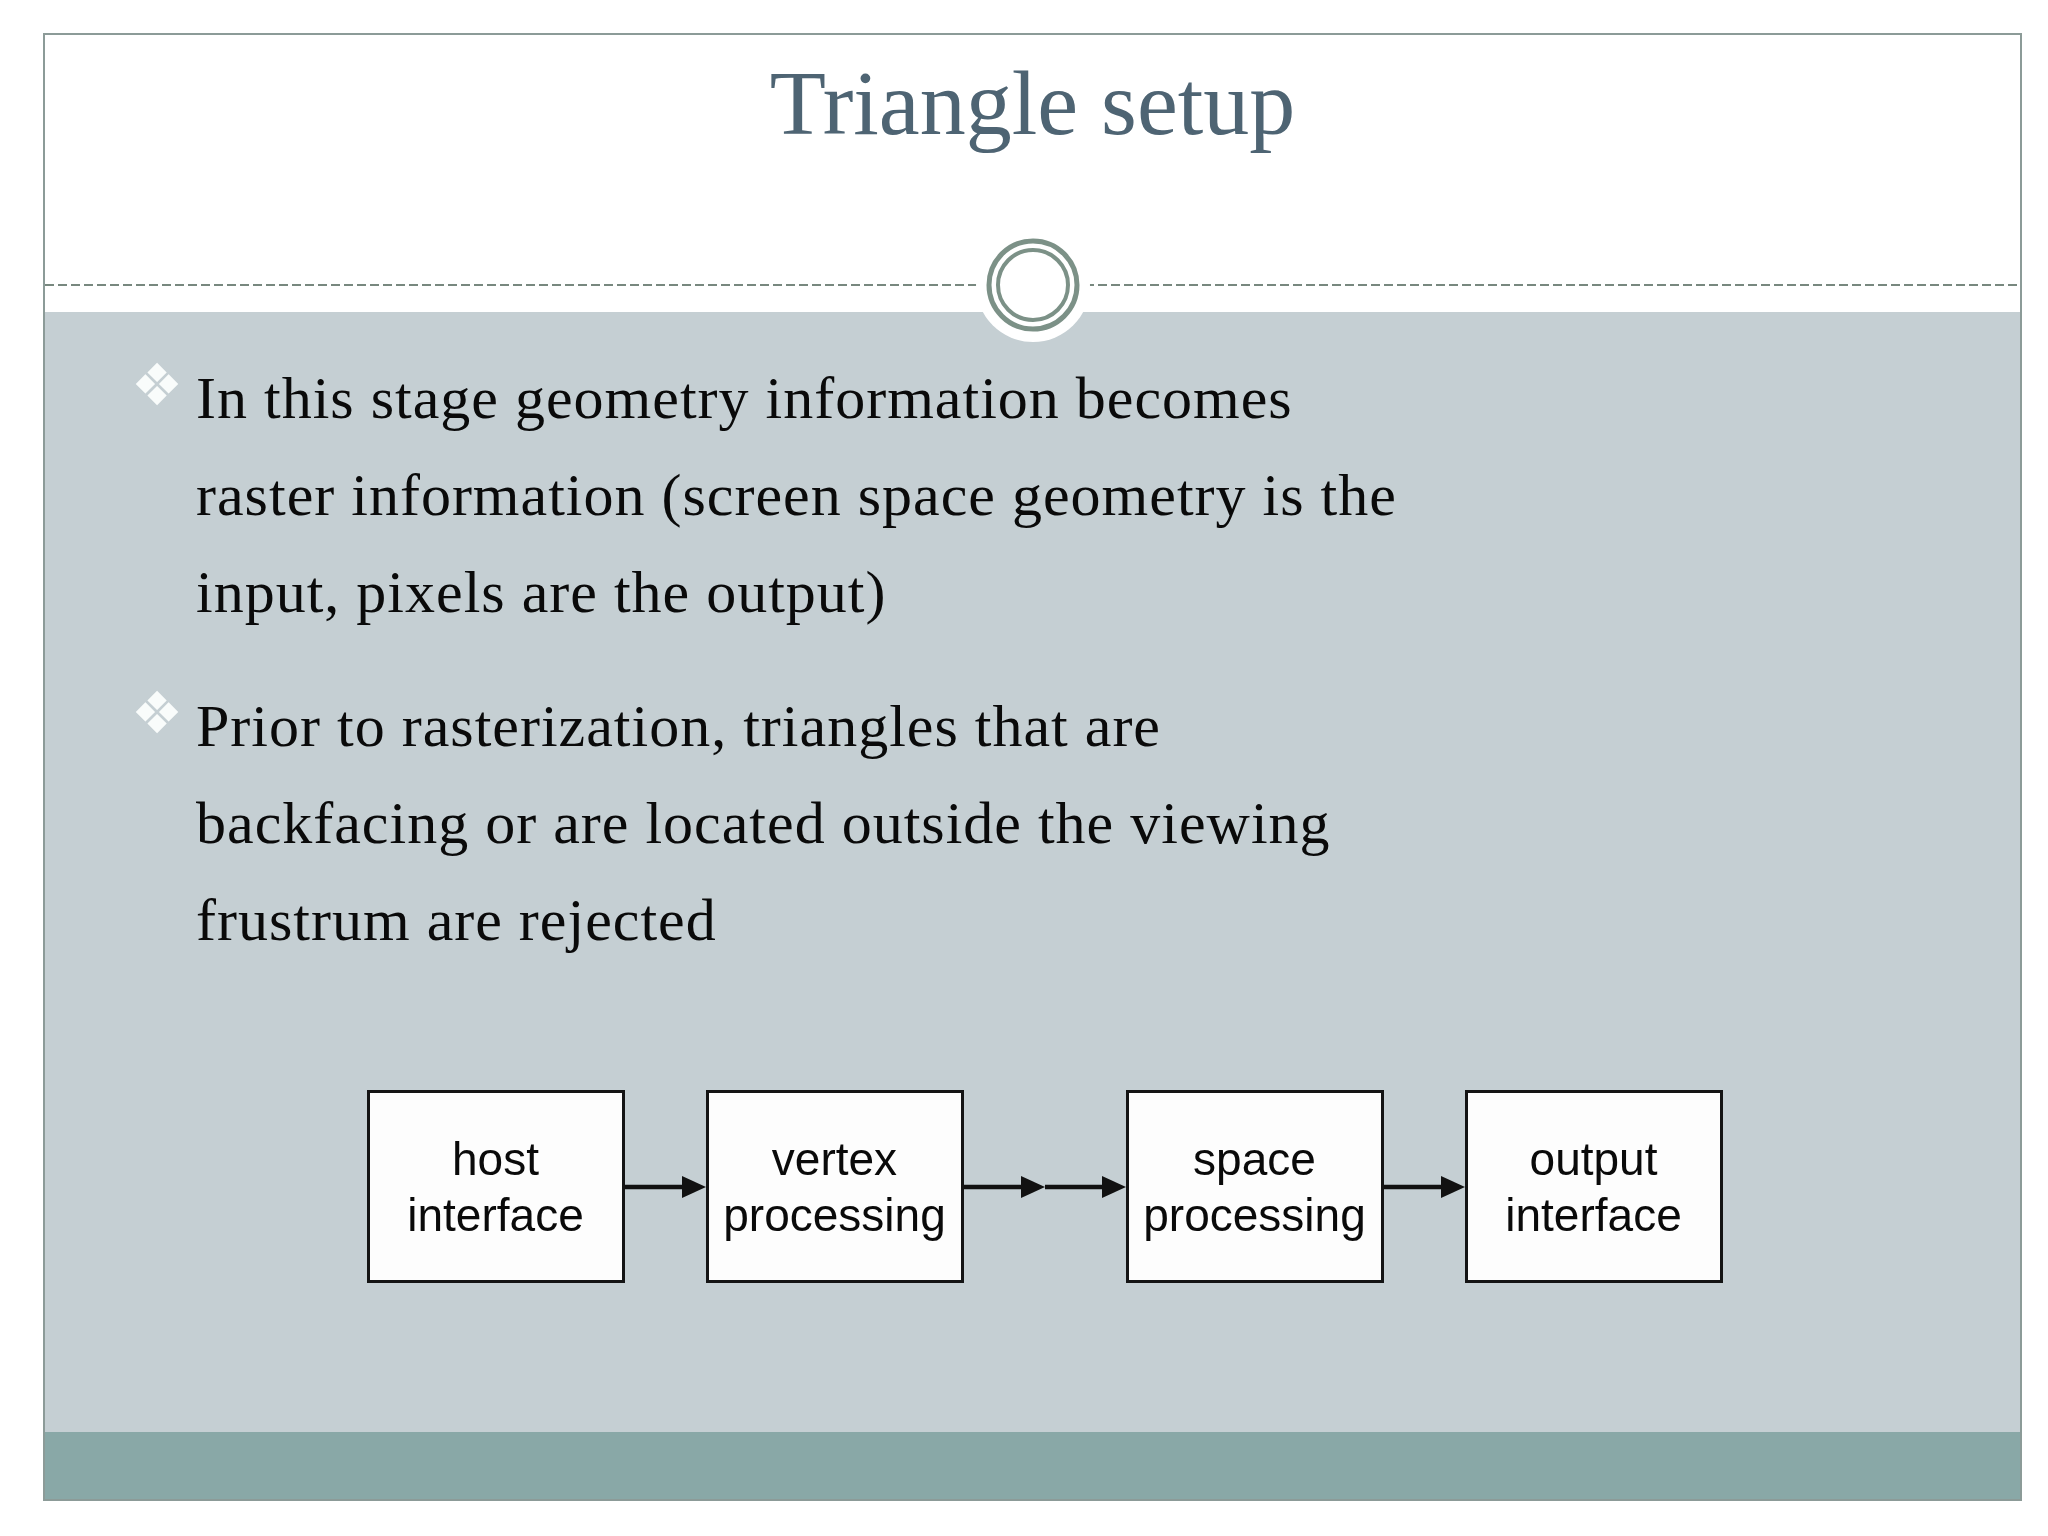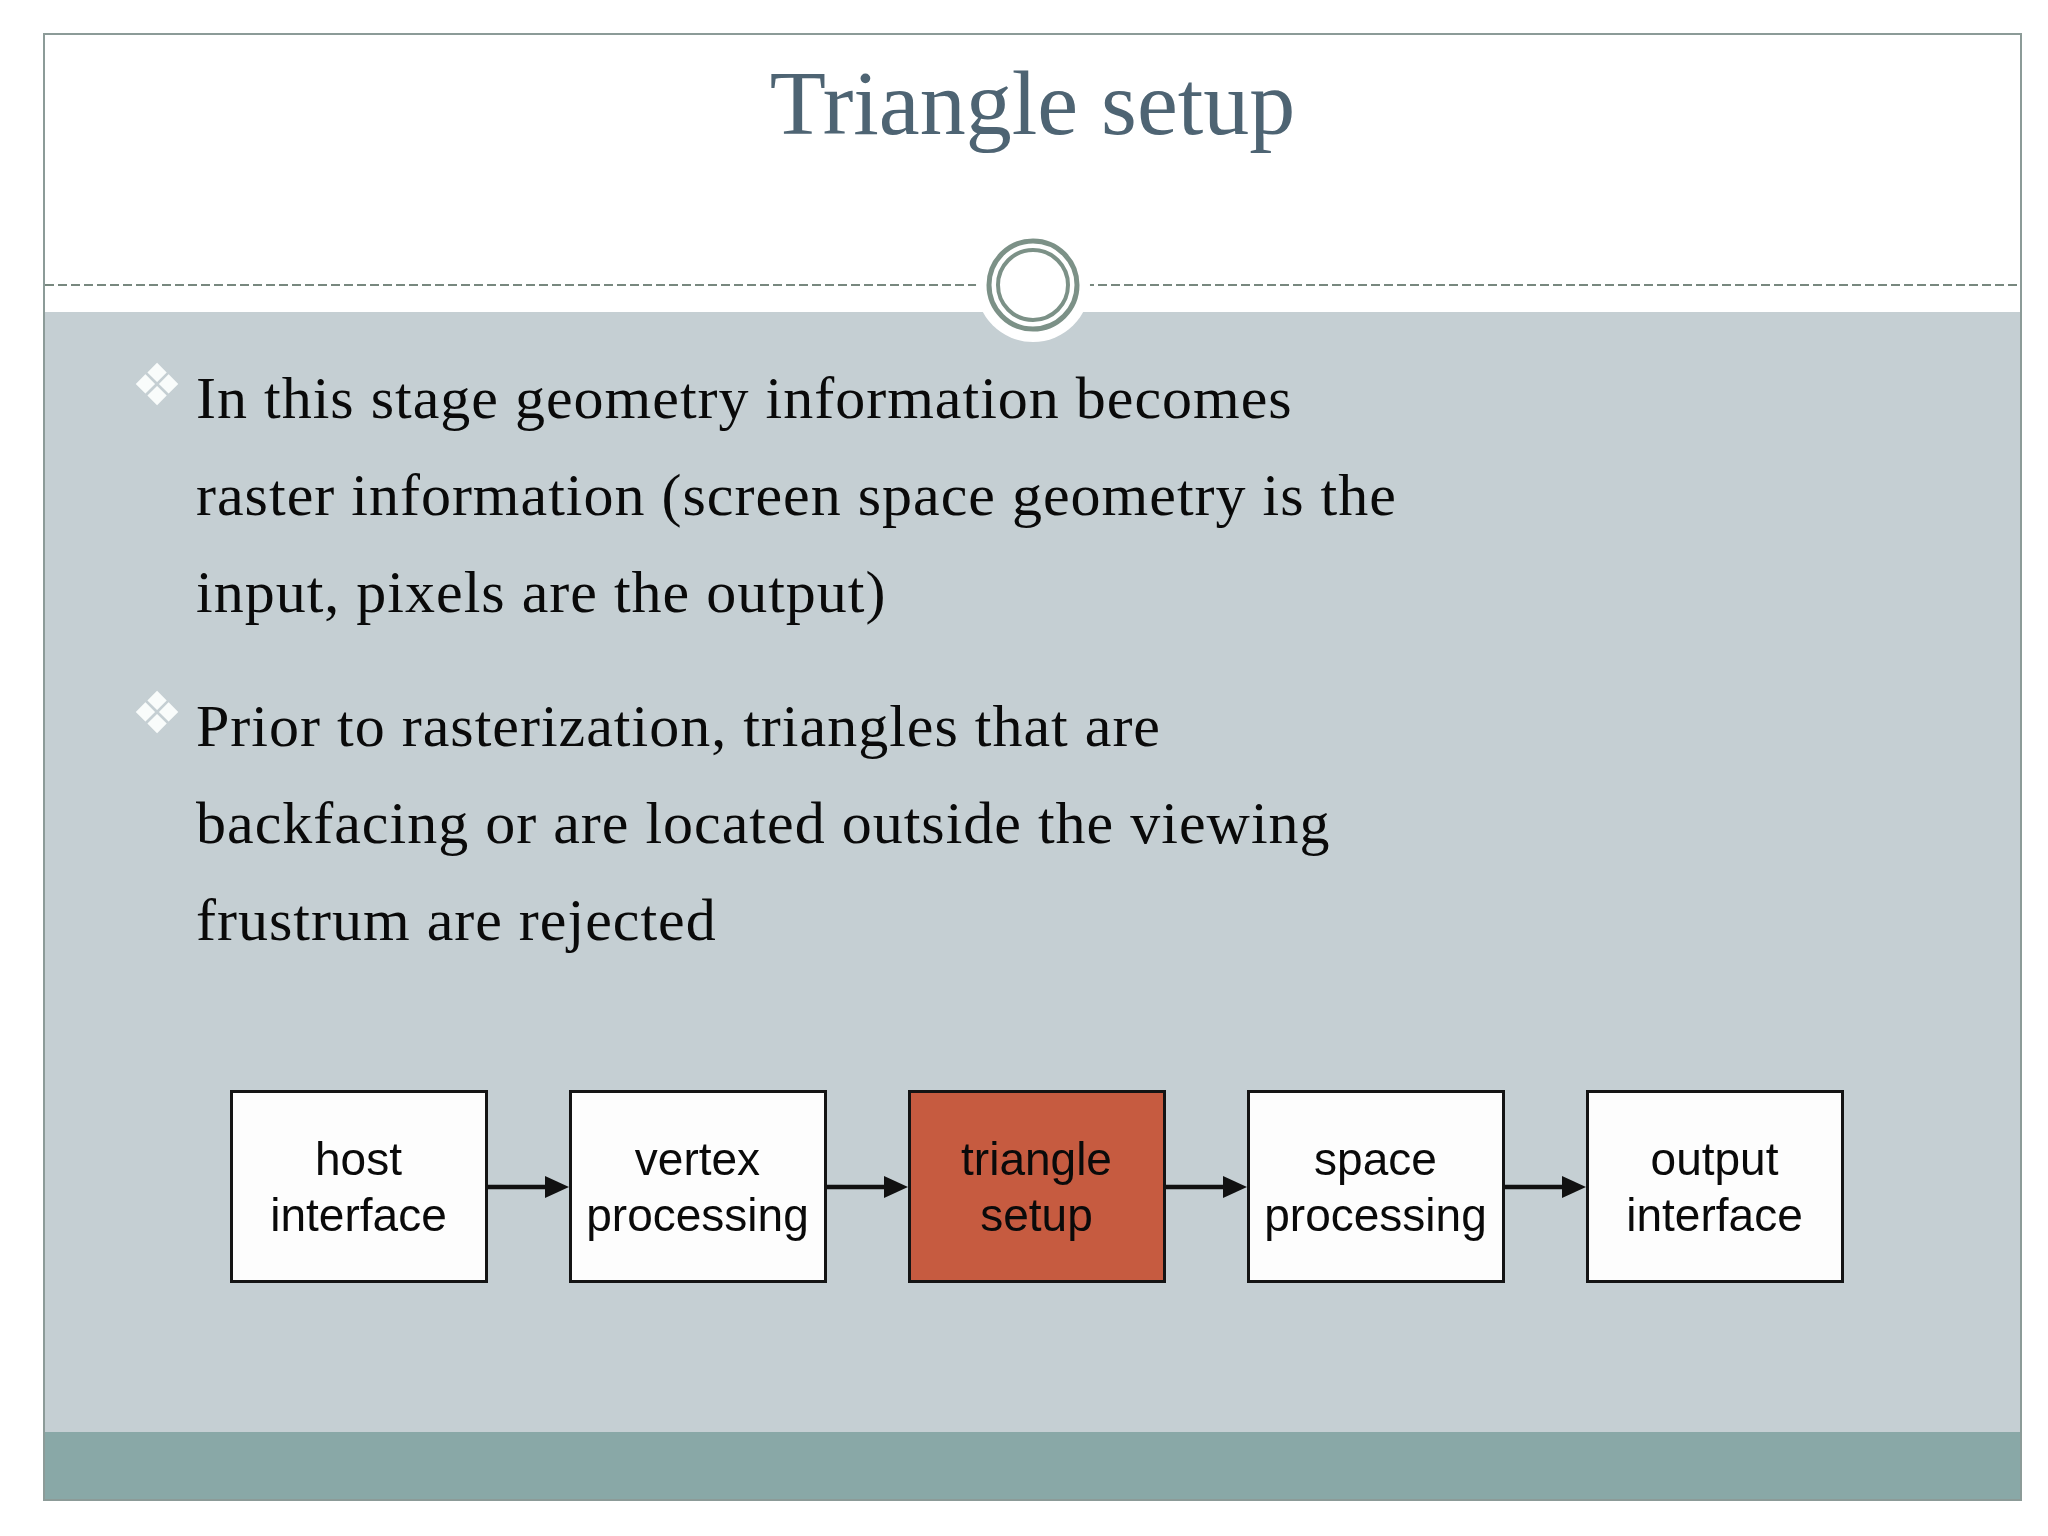--- a/index.html
+++ b/index.html
@@ -46,21 +46,21 @@
     font-size:58px;line-height:1;
     color:var(--bullet_marker,#f9fcfb);
   }
   .btext{
     font-size:60px;line-height:97px;letter-spacing:1px;
     color:var(--body_text,#0a0a0a);
     white-space:pre-line;
   }
   
   .pipeline{
-    position:absolute;left:4px;top:778px;width:100%;
+    position:absolute;left:12px;top:778px;width:100%;
     display:flex;justify-content:center;align-items:center;
   }
   .pbox{
     box-sizing:border-box;width:258px;height:193px;
     background:var(--box_bg,#fdfdfd);
     border:3px solid var(--box_border,#141414);
     display:flex;align-items:center;justify-content:center;text-align:center;
     font-family:"Liberation Sans", sans-serif;
     font-size:46px;line-height:56px;color:#0a0a0a;
     white-space:pre-line;
@@ -116,22 +116,20 @@
       <svg class="arrow" width="81" height="32" viewBox="0 0 81 32">
         <path d="M0 16 H60"></path>
           <polygon points="57,5 81,16 57,27"></polygon>
       </svg>
       <div class="pbox">vertex
 processing</div>
       <svg class="arrow" width="81" height="32" viewBox="0 0 81 32">
         <path d="M0 16 H60"></path>
           <polygon points="57,5 81,16 57,27"></polygon>
       </svg>
-      <div class="pbox hl">triangle
-setup</div>
       <svg class="arrow" width="81" height="32" viewBox="0 0 81 32">
         <path d="M0 16 H60"></path>
           <polygon points="57,5 81,16 57,27"></polygon>
       </svg>
       <div class="pbox">space
 processing</div>
       <svg class="arrow" width="81" height="32" viewBox="0 0 81 32">
         <path d="M0 16 H60"></path>
           <polygon points="57,5 81,16 57,27"></polygon>
       </svg>

